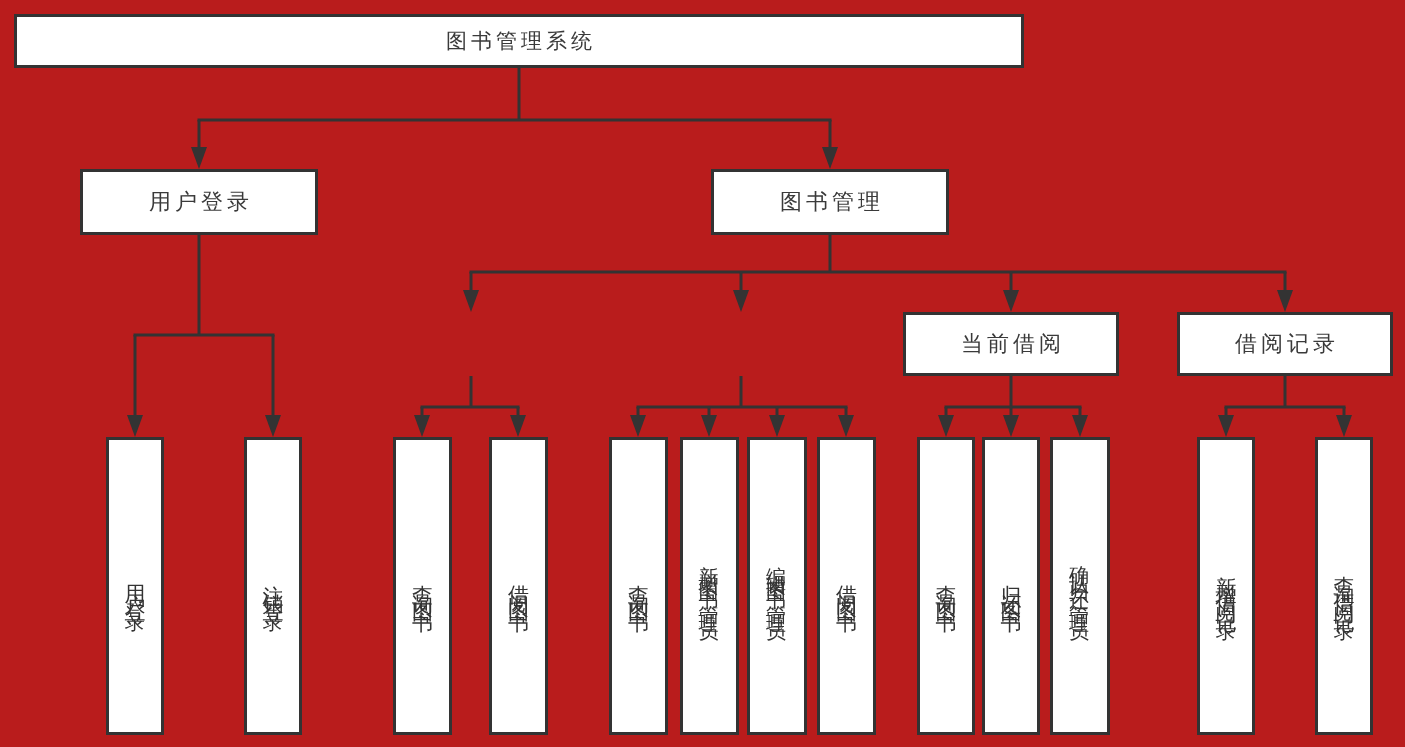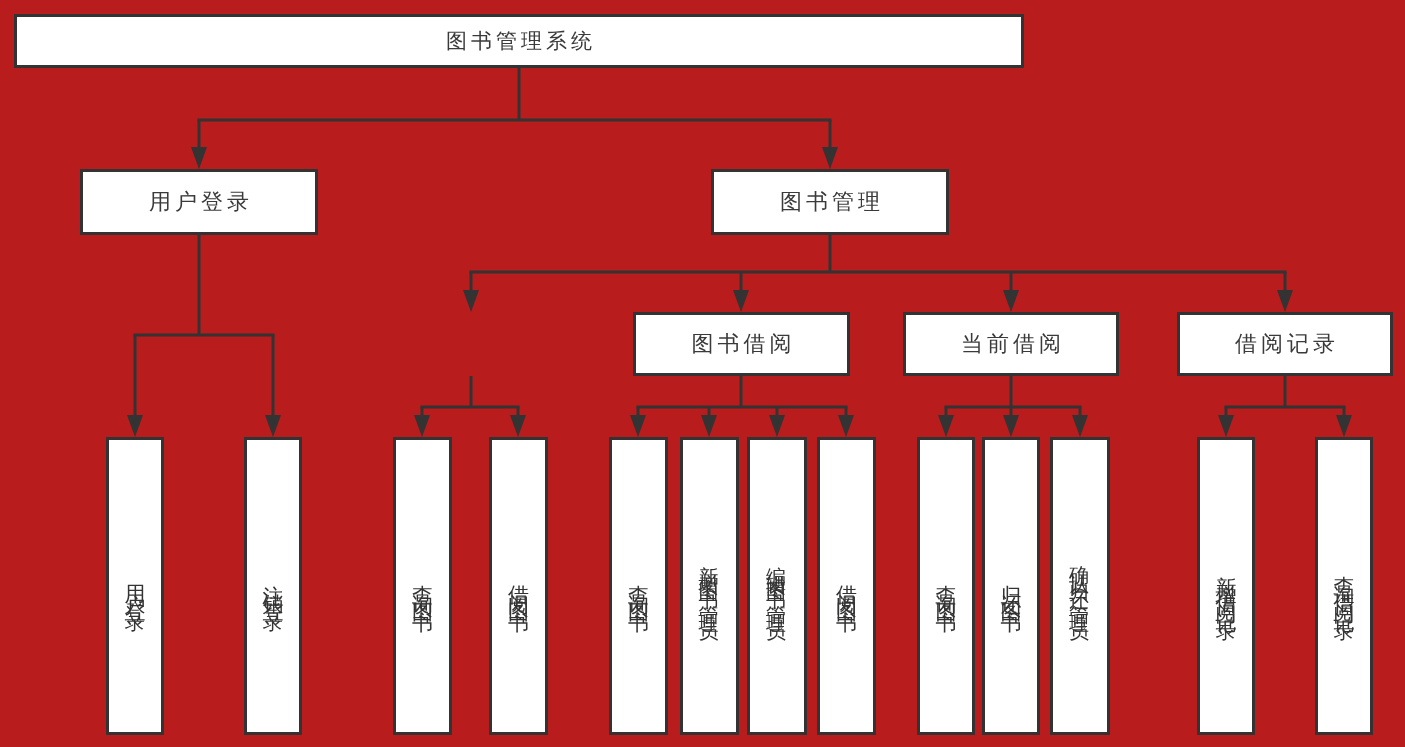--- a/index.html
+++ b/index.html
@@ -108,21 +108,20 @@
       <polygon points="1218,415 1234,415 1226,437"></polygon>
       <polygon points="1336,415 1352,415 1344,437"></polygon>
     </g>
   </svg>
 
   <div class="node" style="left:14px;top:14px;width:1010px;height:54px;font-size:21px;">图书管理系统</div>
 
   <div class="node" style="left:80px;top:169px;width:238px;height:66px;">用户登录</div>
   <div class="node" style="left:711px;top:169px;width:238px;height:66px;font-family:Liberation Serif, serif;">图书管理</div>
 
-  <div class="node" style="left:633px;top:312px;width:217px;height:64px;">图书借阅</div>
   <div class="node" style="left:1177px;top:312px;width:216px;height:64px;">借阅记录</div>
   <div class="node" style="left:903px;top:312px;width:216px;height:64px;">当前借阅</div>
 
   <div class="leaf" style="left:106px;top:437px;width:58px;height:298px;">用户登录</div>
   <div class="leaf" style="left:244px;top:437px;width:58px;height:298px;">注销登录</div>
 
   <div class="leaf" style="left:393px;top:437px;width:59px;height:298px;">查询图书</div>
   <div class="leaf" style="left:489px;top:437px;width:59px;height:298px;">借阅图书</div>
 
   <div class="leaf" style="left:609px;top:437px;width:59px;height:298px;">查询图书</div>

